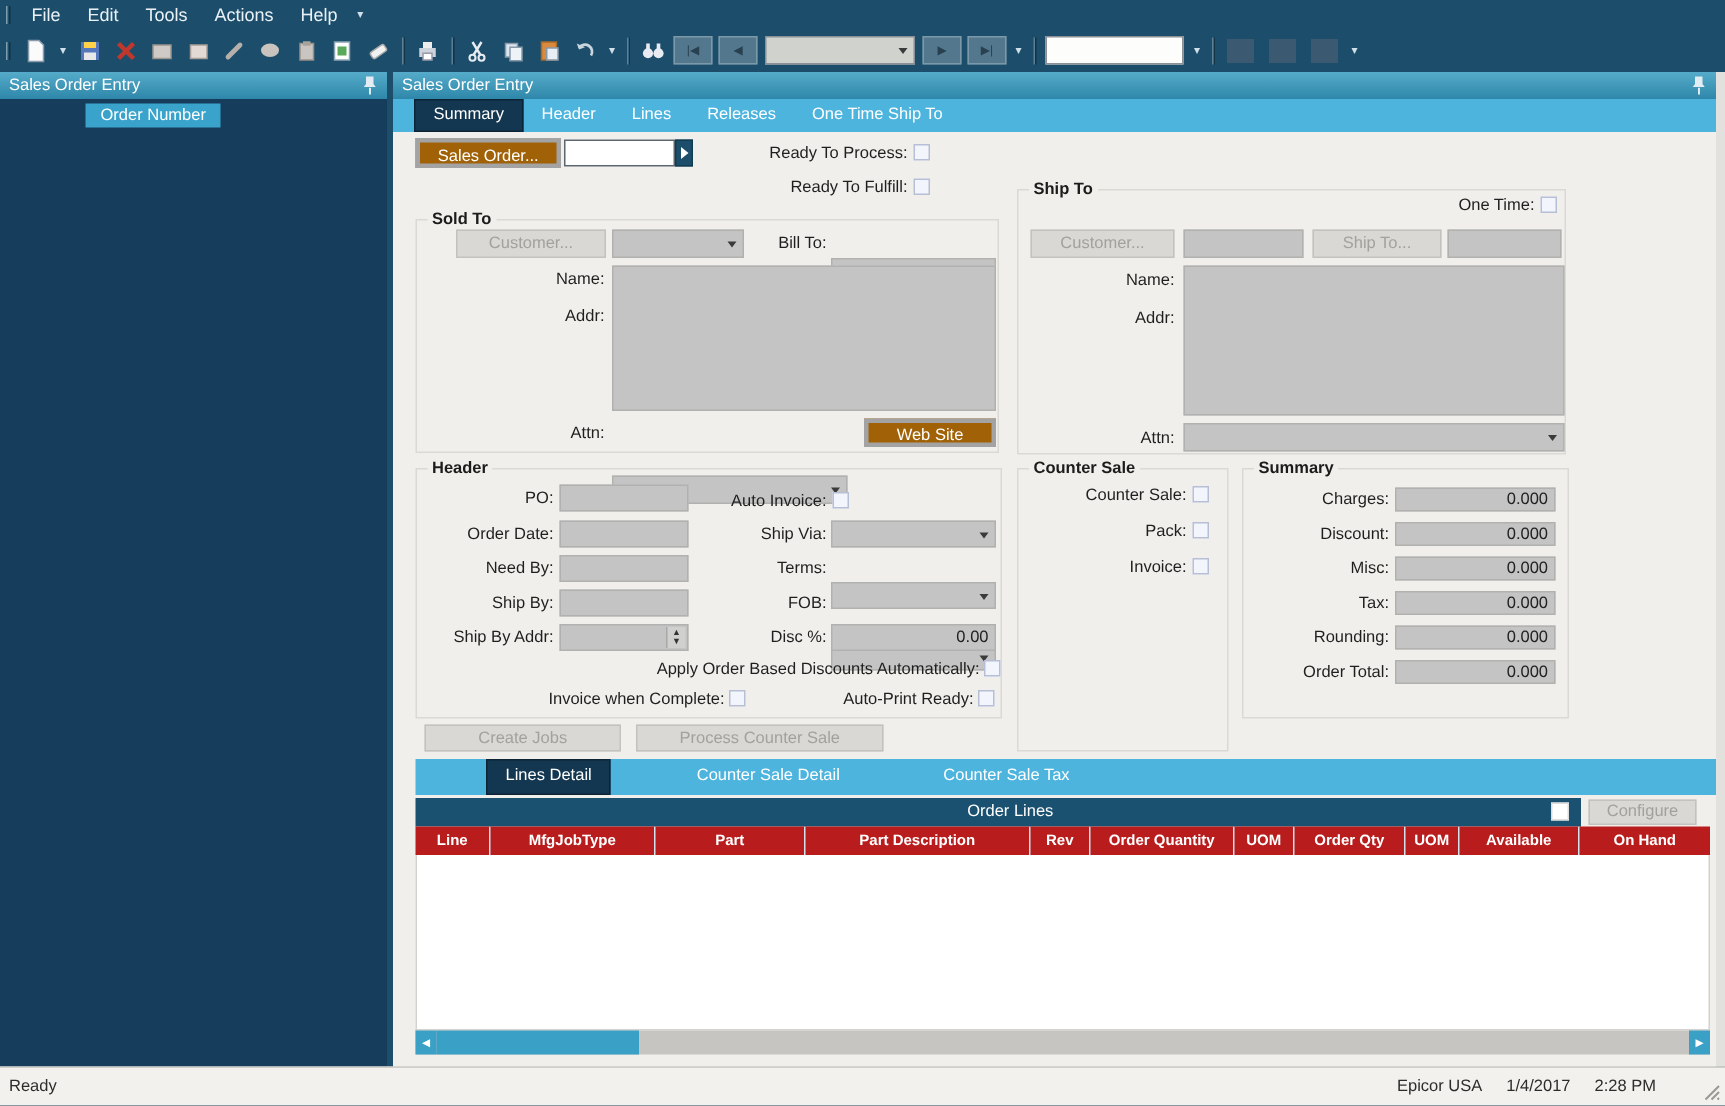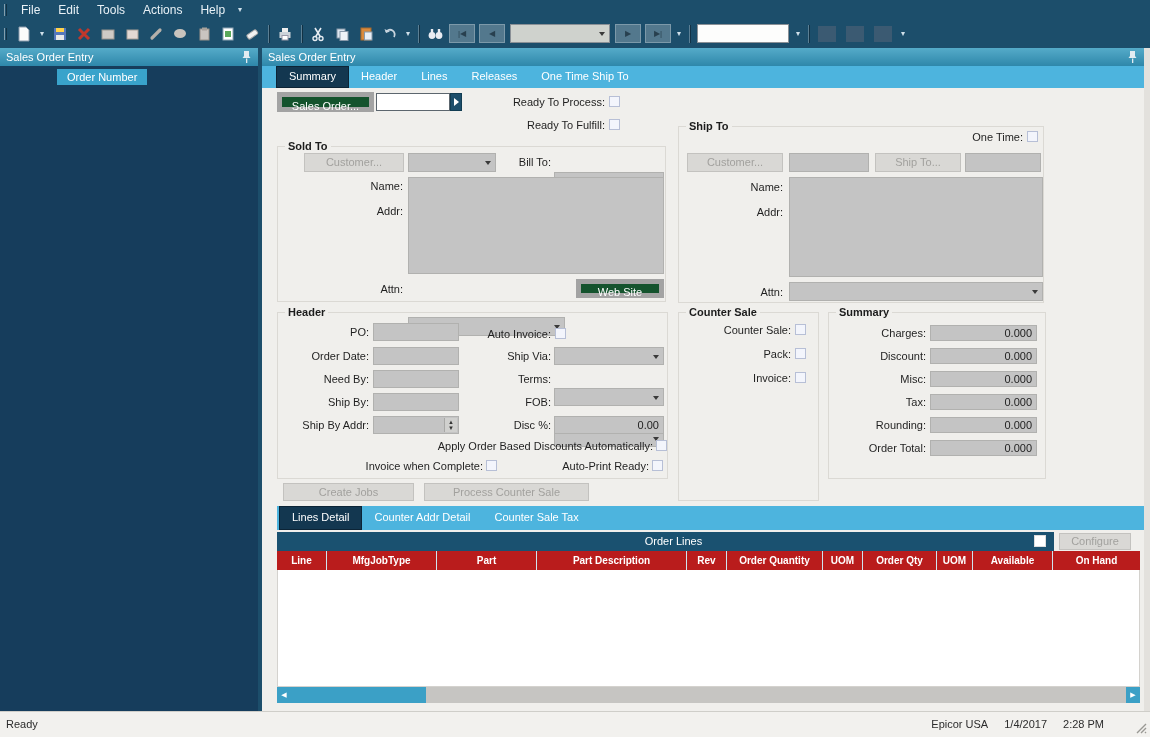--- a/index.html
+++ b/index.html
@@ -43,35 +43,35 @@
     display:flex; align-items:stretch; padding-left:14px; }
   .tab { padding:4px 12px 0; color:#fff; }
   .tab.active { background:#133750; border:1px solid #0c2436; padding-top:3px; }
   .content { position:absolute; left:0; top:40px; right:0; bottom:0; background:#f0efec; }
   
   .lbl { position:absolute; text-align:right; color:#1f1f1f; }
   .field { position:absolute; background:#c4c4c4; border:1px solid #b1b1af; }
   .dd { position:relative; }
   .white-input { position:absolute; background:#fff; border:1px solid #5c666e; }
   .chk { position:absolute; width:11px; height:11px; background:#f3f5fc; border:1px solid #b7bfd6; }
-  .btn-teal { position:absolute; background:#14532d; color:#fff; border:5px solid #a3a3a3;
+  .btn-teal { position:absolute; background:#a16207; color:#fff; border:3px solid #a3a3a3;
     text-align:center; }
   .btn-dis { position:absolute; background:#d9d8d5; color:#a2a19e; border:1px solid #c3c2bf;
     text-align:center; }
   .grp { position:absolute; border:1px solid #dbd9d4; }
   .grp-title { position:absolute; top:-7px; left:7px; background:#f0efec; font-weight:bold;
     padding:0 3px; }
   .val { line-height:14px; text-align:right; padding-right:4px; color:#222; }
   .spin { position:absolute; right:1px; top:1px; bottom:1px; width:13px; background:#d0d0ce;
     border-left:1px solid #a8a8a6; font-size:6px; color:#333; display:flex; flex-direction:column;
     align-items:center; justify-content:center; line-height:6px; }
   
   .dtabbar { position:absolute; left:15px; top:418px; right:0; height:24px; background:#4db4de;
     display:flex; padding-left:2px; }
-  .dtab { padding:5px 12px 0; color:#fff; }
+  .dtab { padding:5px 12px 0; color:#fff;margin-left:45px; }
   .dtab.active { background:#133750; border:1px solid #0c2436; padding-top:4px; }
   .grid { position:absolute; left:15px; top:444px; width:863px; height:171px; }
   .ghead-bar { position:absolute; left:0; top:0; width:777px; height:19px; background:#1a5170;
     color:#fff; text-align:center; line-height:19px;padding-left:16px; }
   .ghead-chk { position:absolute; left:757px; top:3px; width:12px; height:12px; background:#fff;
     border:1px solid #ddd; }
   .colhead { position:absolute; left:0; top:19px; width:863px; height:19px; background:#b91c1c;
     display:flex; overflow:hidden; }
   .gcell { height:19px; line-height:19px; text-align:center; color:#fff; font-size:10px;
     font-weight:bold; border-right:1px solid #cfe4ef; flex:none; overflow:hidden; white-space:nowrap; }
@@ -382,21 +382,21 @@
         <div class="field val" style="left:101px;top:104px;width:107px;height:16px;">0.000</div>
         <div class="lbl" style="left:2px;top:129px;width:95px;">Order Total:</div>
         <div class="field val" style="left:101px;top:127px;width:107px;height:16px;">0.000</div>
       </div>
 
       <div class="btn-dis" style="left:21px;top:395px;width:131px;height:18px;line-height:16px;">Create Jobs</div>
       <div class="btn-dis" style="left:162px;top:395px;width:165px;height:18px;line-height:16px;">Process Counter Sale</div>
 
       <div class="dtabbar">
         <span class="dtab active">Lines Detail</span>
-        <span class="dtab">Counter Addr Detail</span>
+        <span class="dtab">Counter Sale Detail</span>
         <span class="dtab">Counter Sale Tax</span>
       </div>
 
       <div class="grid">
         <div class="ghead-bar">Order Lines</div>
         <div class="ghead-chk"></div>
         <div class="btn-dis" style="left:782px;top:1px;width:72px;height:17px;line-height:15px;">Configure</div>
         <div class="colhead">
           <span class="gcell" style="width:50px;">Line</span>
           <span class="gcell" style="width:110px;">MfgJobType</span>

